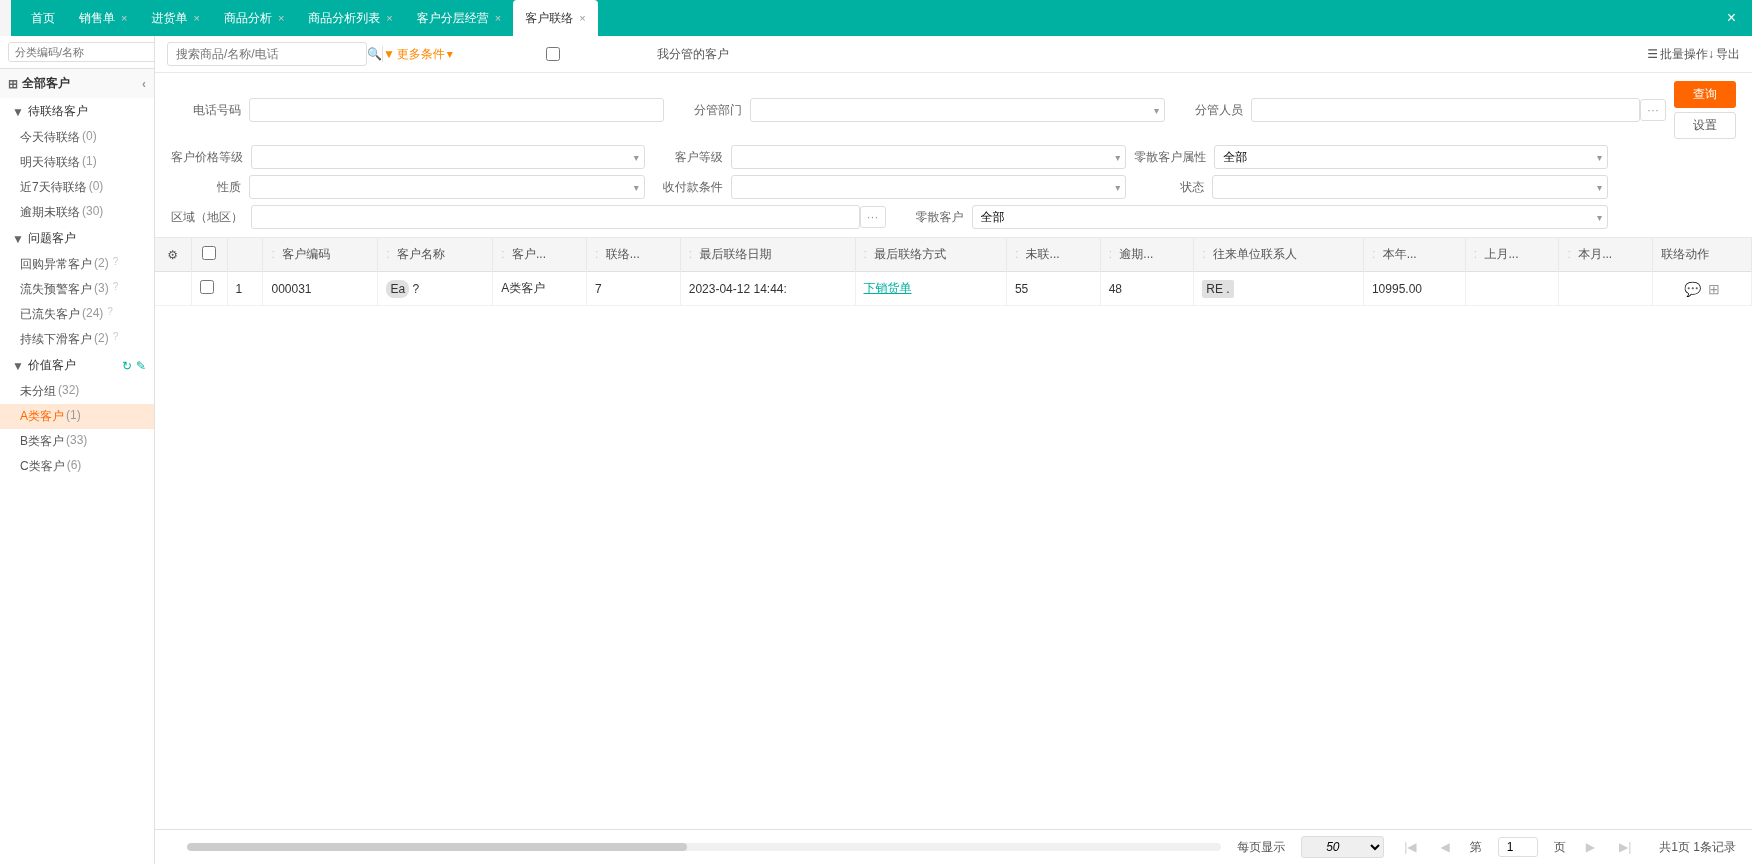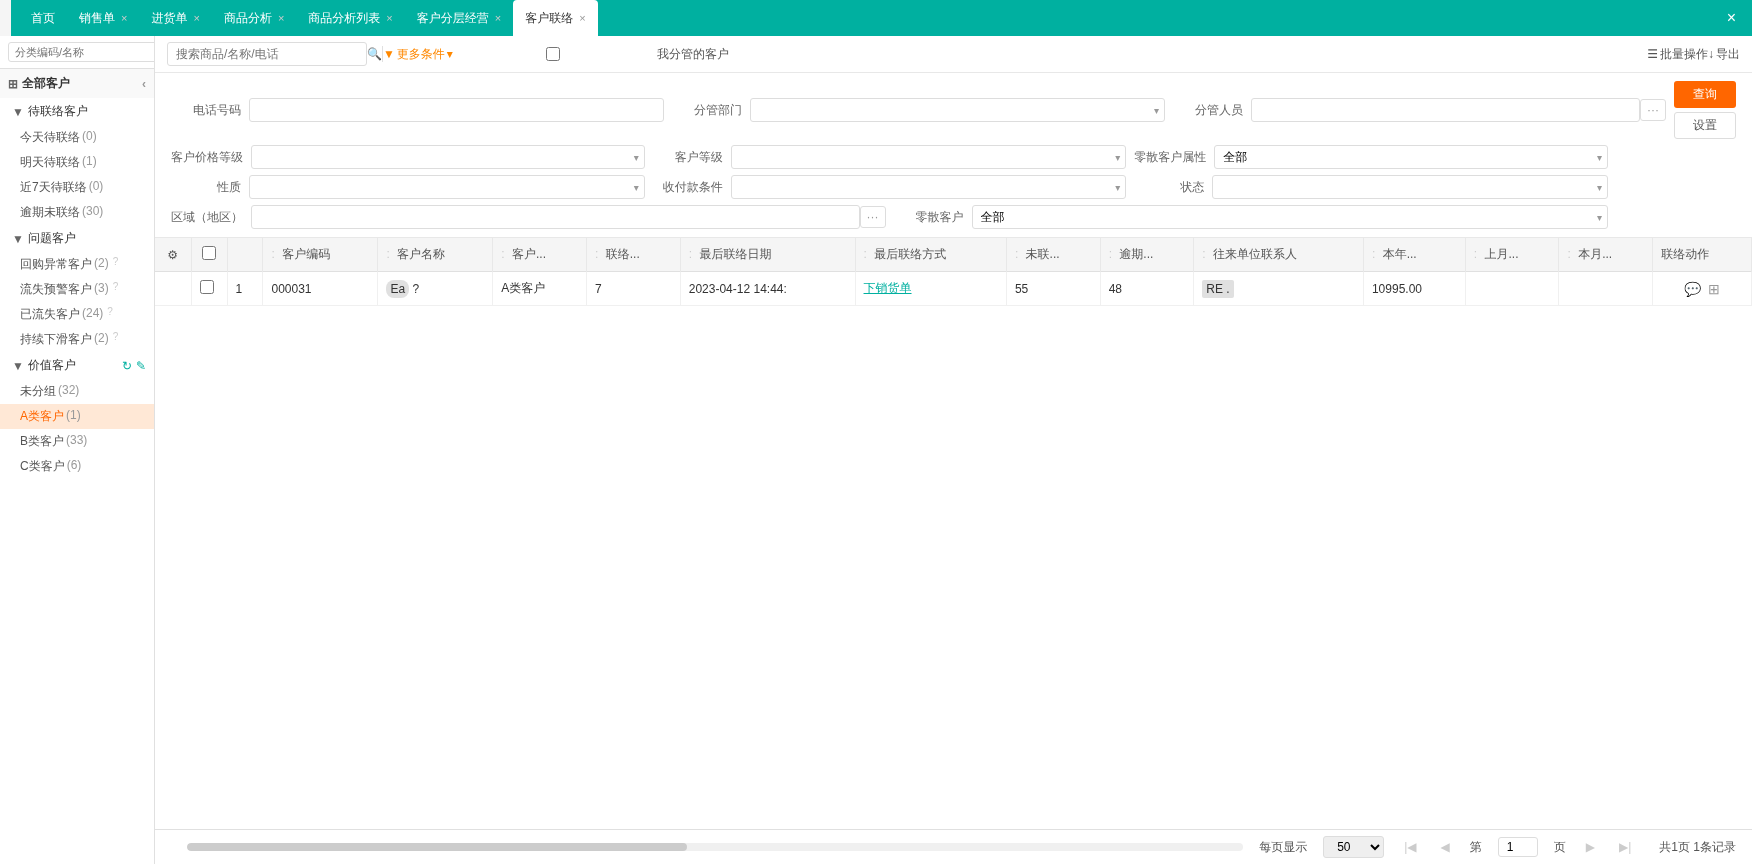--- a/index.html
+++ b/index.html
@@ -167,21 +167,21 @@
       position: relative; overflow: hidden;
     }
     .scrollbar-thumb {
       background: #ccc; height: 8px; border-radius: 4px; width: 500px; position: absolute; left: 0;
     }
     .pagination {
       display: flex; align-items: center; gap: 16px; color: #555;
     }
     .pagination .page-size-label { color: #555; }
     .pagination select {
-      border: 1px solid #ddd; border-radius: 3px; padding: 2px 9px; font-size: 12px;
+      border: 1px solid #ddd; border-radius: 3px; padding: 2px 20px; font-size: 12px; font-style: italic;
     }
     .pagination .page-btn { cursor: pointer; color: #555; padding: 0 4px; }
     .pagination .page-btn.disabled { color: #ccc; cursor: default; }
     .pagination .page-num {
       border: 1px solid #ddd; border-radius: 3px; padding: 2px 8px;
       background: #fff; font-size: 12px;
     }
     .pagination .total { color: #555; margin-left: 8px; }
 
     .checkbox { width: 14px; height: 14px; cursor: pointer; }

